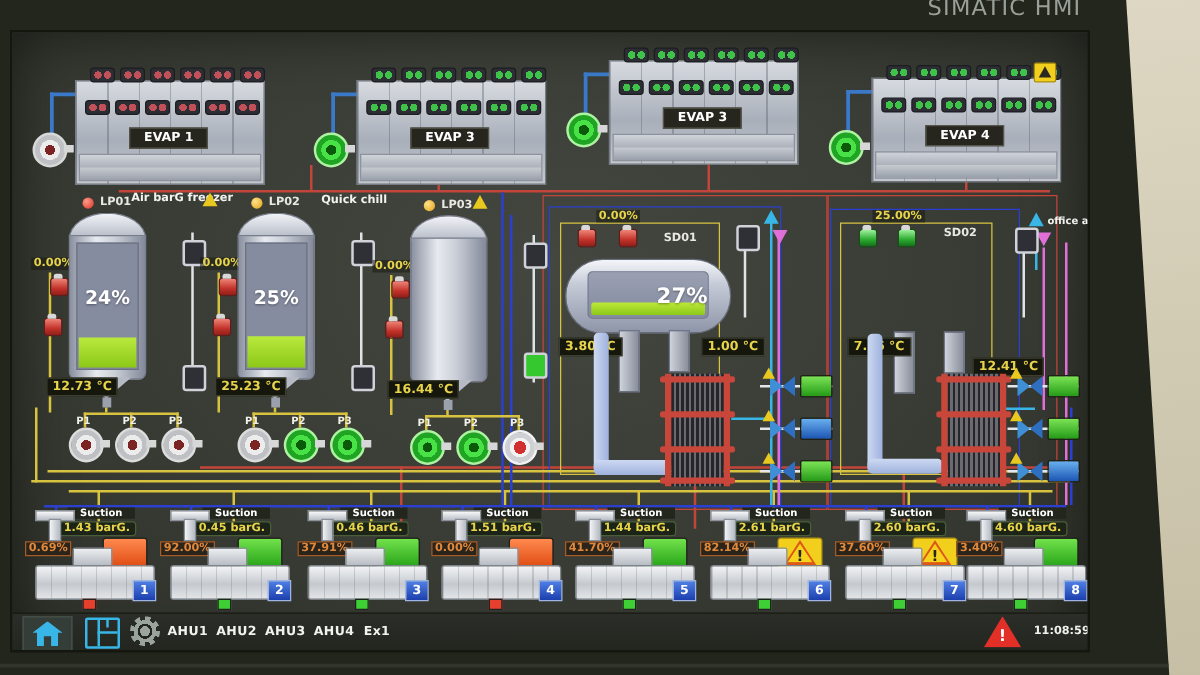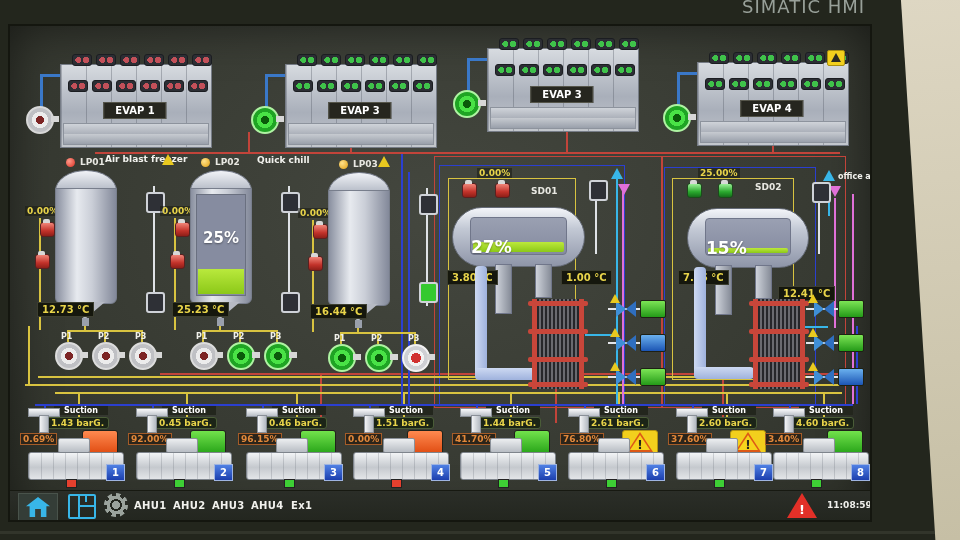--- a/index.html
+++ b/index.html
@@ -79,21 +79,21 @@
   .v-closed{background:linear-gradient(#f08578,#c2322a 60%,#8f1f18);}
   .vlv::after{content:"";position:absolute;left:2px;top:-4px;width:7px;height:4px;background:#d8d8d8;border-radius:2px 2px 0 0;}
   .sbox{width:15px;height:17px;background:#2e3036;border:2px solid #cfd2d8;border-radius:3px;}
   .sbox.g{background:#35c92f;}
   .plab{color:#f0f0ea;font-size:8px;font-weight:bold;}
   
   .sdu{width:230px;height:252px;}
   .cap{border-radius:30px;border:1px solid #666c78;background:linear-gradient(#f3f5f9 0%,#c3c9d5 35%,#8e95a8 100%);}
   .cpanel{left:17px;top:9px;right:17px;bottom:11px;background:linear-gradient(#9aa0b2,#858ba0);border:1px solid #70768a;border-radius:4px;overflow:hidden;}
   .cfill{left:2px;right:2px;bottom:2px;background:linear-gradient(#bce93a,#8cc818);border-radius:2px;}
-  .clvl{left:0;width:100%;top:19px;text-align:left;color:#fff;font-size:17px;font-weight:bold;text-shadow:0 1px 2px rgba(0,0,0,.4);}
+  .clvl{left:0;width:100%;top:9px;text-align:right;color:#fff;font-size:17px;font-weight:bold;text-shadow:0 1px 2px rgba(0,0,0,.4);}
   .leg{width:15px;background:linear-gradient(90deg,#ced2da,#868c98);border:1px solid #70768a;}
   .hx{background:repeating-linear-gradient(90deg,#26262a 0 2px,#6a6a70 2px 4px);
       border-left:5px solid #c8463a;border-right:5px solid #c8463a;}
   .hxbar{left:-9px;right:-9px;height:5px;background:#c8463a;border-radius:2px;}
   
   .bv{width:58px;height:18px;}
   .bv .lnw{left:0;top:8px;width:58px;height:2px;background:#e4e6ea;}
   .bv .t1{left:8px;top:1px;width:0;height:0;border-top:8px solid transparent;border-bottom:8px solid transparent;border-left:10px solid #3f8fd6;}
   .bv .t2{left:18px;top:1px;width:0;height:0;border-top:8px solid transparent;border-bottom:8px solid transparent;border-right:10px solid #2f6fc0;}
   .bv .ty{left:2px;top:-6px;width:0;height:0;border-left:5px solid transparent;border-right:5px solid transparent;border-bottom:9px solid #e9c91f;}
@@ -287,39 +287,43 @@
           <span class="fan"></span>
           <span class="fan"></span>
           <span class="fan"></span>
           <span class="fan"></span>
         </div>
       <span class="a plate">EVAP 4</span>
       <div class="a pump" style="left:-34px;top:50px"></div>
       <div class="a mini-warn" style="right:2px;top:-4px"></div>
     </div>
 
-    <span class="a ztxt" style="left:95px;top:128px">Air blast freezer</span>
+    <span class="a ztxt" style="left:95px;top:128px">Air barG freezer</span>
     <i class="a au ay" style="left:152px;top:128px"></i>
     <span class="a ztxt" style="left:247px;top:129px">Quick chill</span>
     <i class="a au ay" style="left:368px;top:130px"></i>
     <i class="a au" style="left:601px;top:142px"></i>
     <i class="a ad" style="left:608px;top:158px"></i>
     <i class="a au" style="left:813px;top:144px"></i>
     <i class="a ad" style="left:819px;top:160px"></i>
     <span class="a ztxt" style="left:828px;top:146px;font-size:8px">office air</span>
 
     <div class="a lpu" style="left:15px;top:130px">
       <span class="a dot d-red" style="left:41px;top:2px"></span>
       <span class="a vid" style="left:55px;top:1px">LP01</span>
       <span class="a ylab" style="left:0;top:50px">0.00%</span>
       <i class="a ln y" style="left:14px;top:62px;width:2px;height:112px"></i>
       <div class="a vlv" style="left:15px;top:66px"></div>
       <div class="a vlv" style="left:10px;top:98px"></div>
       <div class="a dome"></div>
       <div class="a shell"></div>
+      <div class="a panel">
+        <div class="a fill" style="height: 24%;"></div>
+        <span class="a lvl">24%</span>
+      </div>
       <div class="a cone"></div>
       <i class="a stub"></i>
       <i class="a ln w" style="left:128px;top:30px;width:2px;height:118px"></i>
       <div class="a sbox" style="left:121px;top:36px"></div>
       <div class="a sbox" style="left:121px;top:136px"></div>
       <span class="a tlab" style="left:12px;top:146px">12.73 °C</span>
       <i class="a ln y" style="left:59px;top:170px;width:2px;height:4px"></i>
       <i class="a ln y" style="left:42px;top:174px;width:76px;height:2px"></i>
       <i class="a ln y" style="left:42px;top:174px;width:2px;height:12px"></i>
       <i class="a ln y" style="left:79px;top:174px;width:2px;height:12px"></i>
@@ -417,26 +421,20 @@
       </div>
       <i class="a ln w" style="left:160px;top:40px;width:2px;height:60px"></i>
       <div class="a sbox" style="left:154px;top:26px"></div>
     </div>
 
     <div class="a sdu" style="left:650px;top:128px;width:186px">
       <span class="a ylab" style="left:38px;top:14px">25.00%</span>
       <div class="a vlv v-open" style="left:27px;top:29px"></div>
       <div class="a vlv v-open" style="left:58px;top:29px"></div>
       <span class="a vid" style="left:95px;top:28px">SD02</span>
-      <div class="a cap" style="left:27px;top:54px;width:120px;height:58px">
-        <div class="a cpanel">
-          <div class="a cfill" style="height: 15%;"></div>
-          <span class="a clvl">15%</span>
-        </div>
-      </div>
       <div class="a leg" style="left:55px;top:111px;height:48px"></div>
       <div class="a leg" style="left:95px;top:111px;height:32px"></div>
       <span class="a tlab" style="left:18px;top:116px">7.66 °C</span>
       <i class="a lb" style="left:34px;top:113px;width:12px;height:110px"></i>
       <i class="a lbh" style="left:34px;top:213px;width:60px;height:12px"></i>
       <span class="a tlab" style="left:118px;top:132px">12.41 °C</span>
       <div class="a hx" style="left:93px;top:145px;width:42px;height:90px">
         <i class="a hxbar" style="top:2px"></i>
         <i class="a hxbar" style="top:30px"></i>
         <i class="a hxbar" style="top:58px"></i>
@@ -507,21 +505,21 @@
       <div class="a tee"></div>
       <div class="a motor m-green"></div>
       <div class="a cdetail"></div>
       <div class="a cbody"></div>
       <span class="a badge">2</span>
       <i class="a cind i-green"></i>
     </div>
     <div class="a comp" style="left:228px;top:380px">
       <span class="a sname">Suction</span>
       <span class="a sval">0.46 barG.</span>
-      <span class="a load">96.15%</span>
+      <span class="a load">37.91%</span>
       <div class="a tee"></div>
       <div class="a motor m-green"></div>
       <div class="a cdetail"></div>
       <div class="a cbody"></div>
       <span class="a badge">3</span>
       <i class="a cind i-green"></i>
     </div>
     <div class="a comp" style="left:335px;top:380px">
       <span class="a sname">Suction</span>
       <span class="a sval">1.51 barG.</span>
@@ -540,21 +538,21 @@
       <div class="a tee"></div>
       <div class="a motor m-green"></div>
       <div class="a cdetail"></div>
       <div class="a cbody"></div>
       <span class="a badge">5</span>
       <i class="a cind i-green"></i>
     </div>
     <div class="a comp" style="left:550px;top:380px">
       <span class="a sname">Suction</span>
       <span class="a sval">2.61 barG.</span>
-      <span class="a load">76.80%</span>
+      <span class="a load">82.14%</span>
       <div class="a tee"></div>
       <div class="a motor m-warn">
           <span class="warn">
             <b></b>
             <s>!</s>
           </span>
         </div>
       <div class="a cdetail"></div>
       <div class="a cbody"></div>
       <span class="a badge">6</span>

